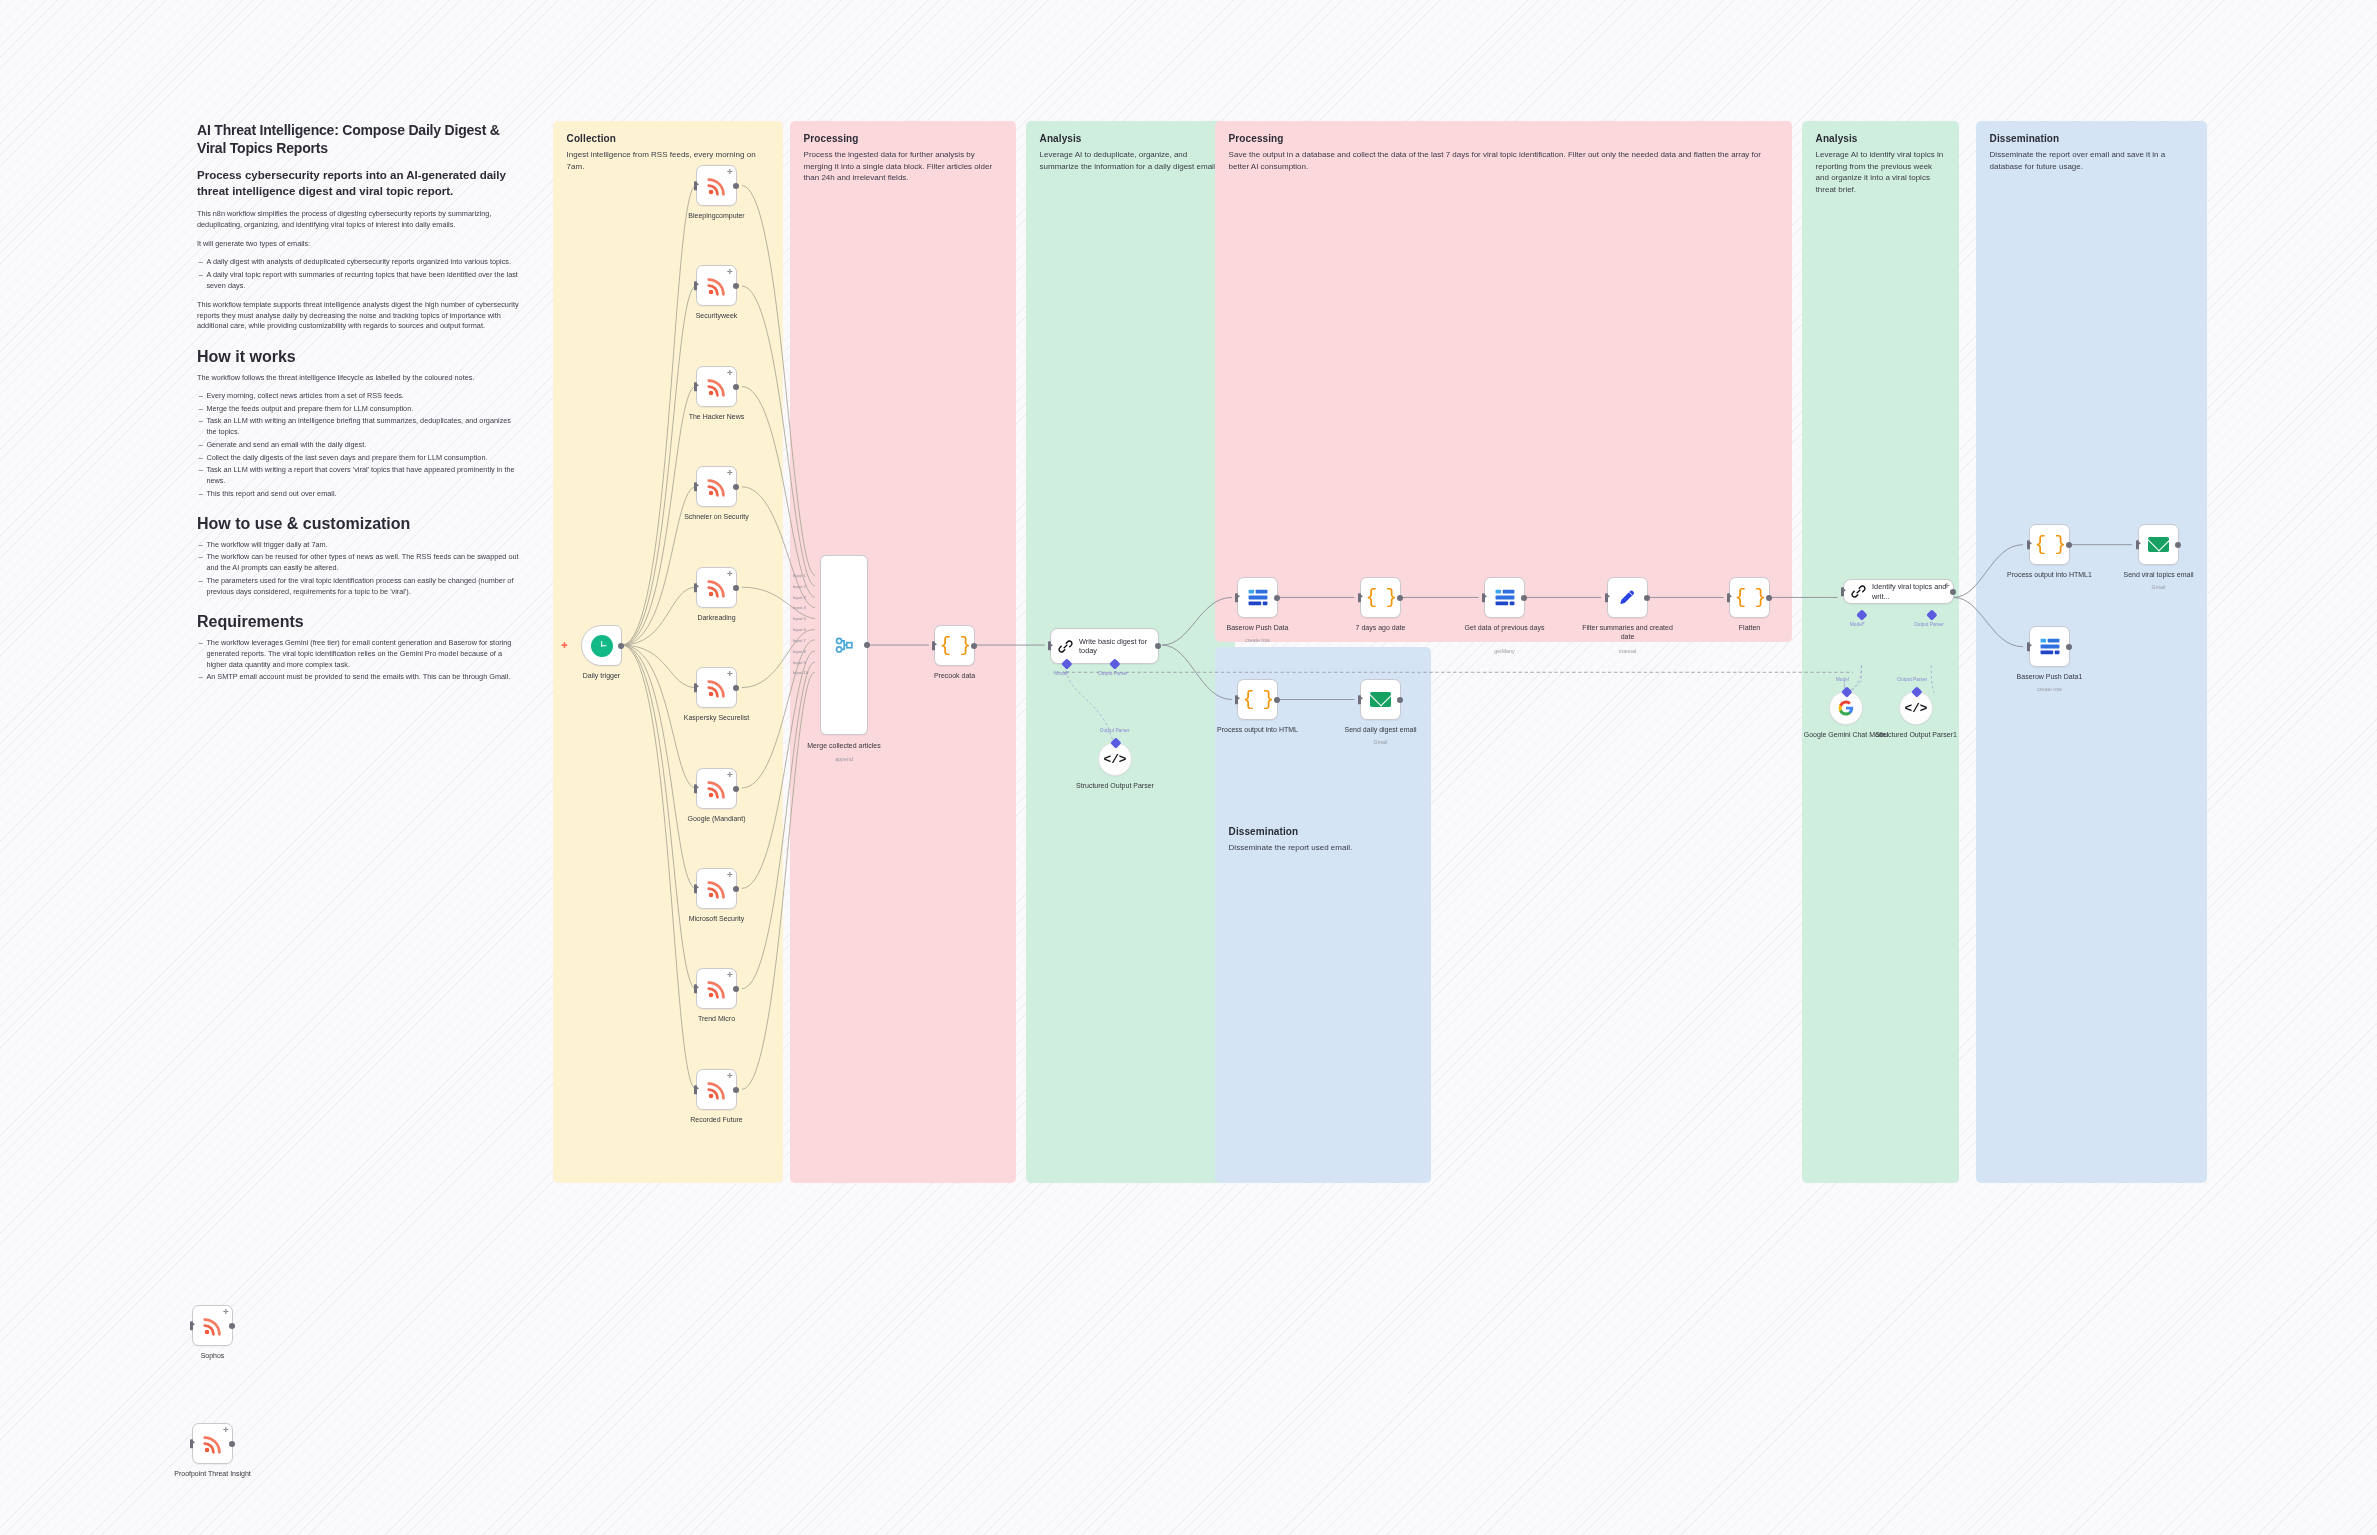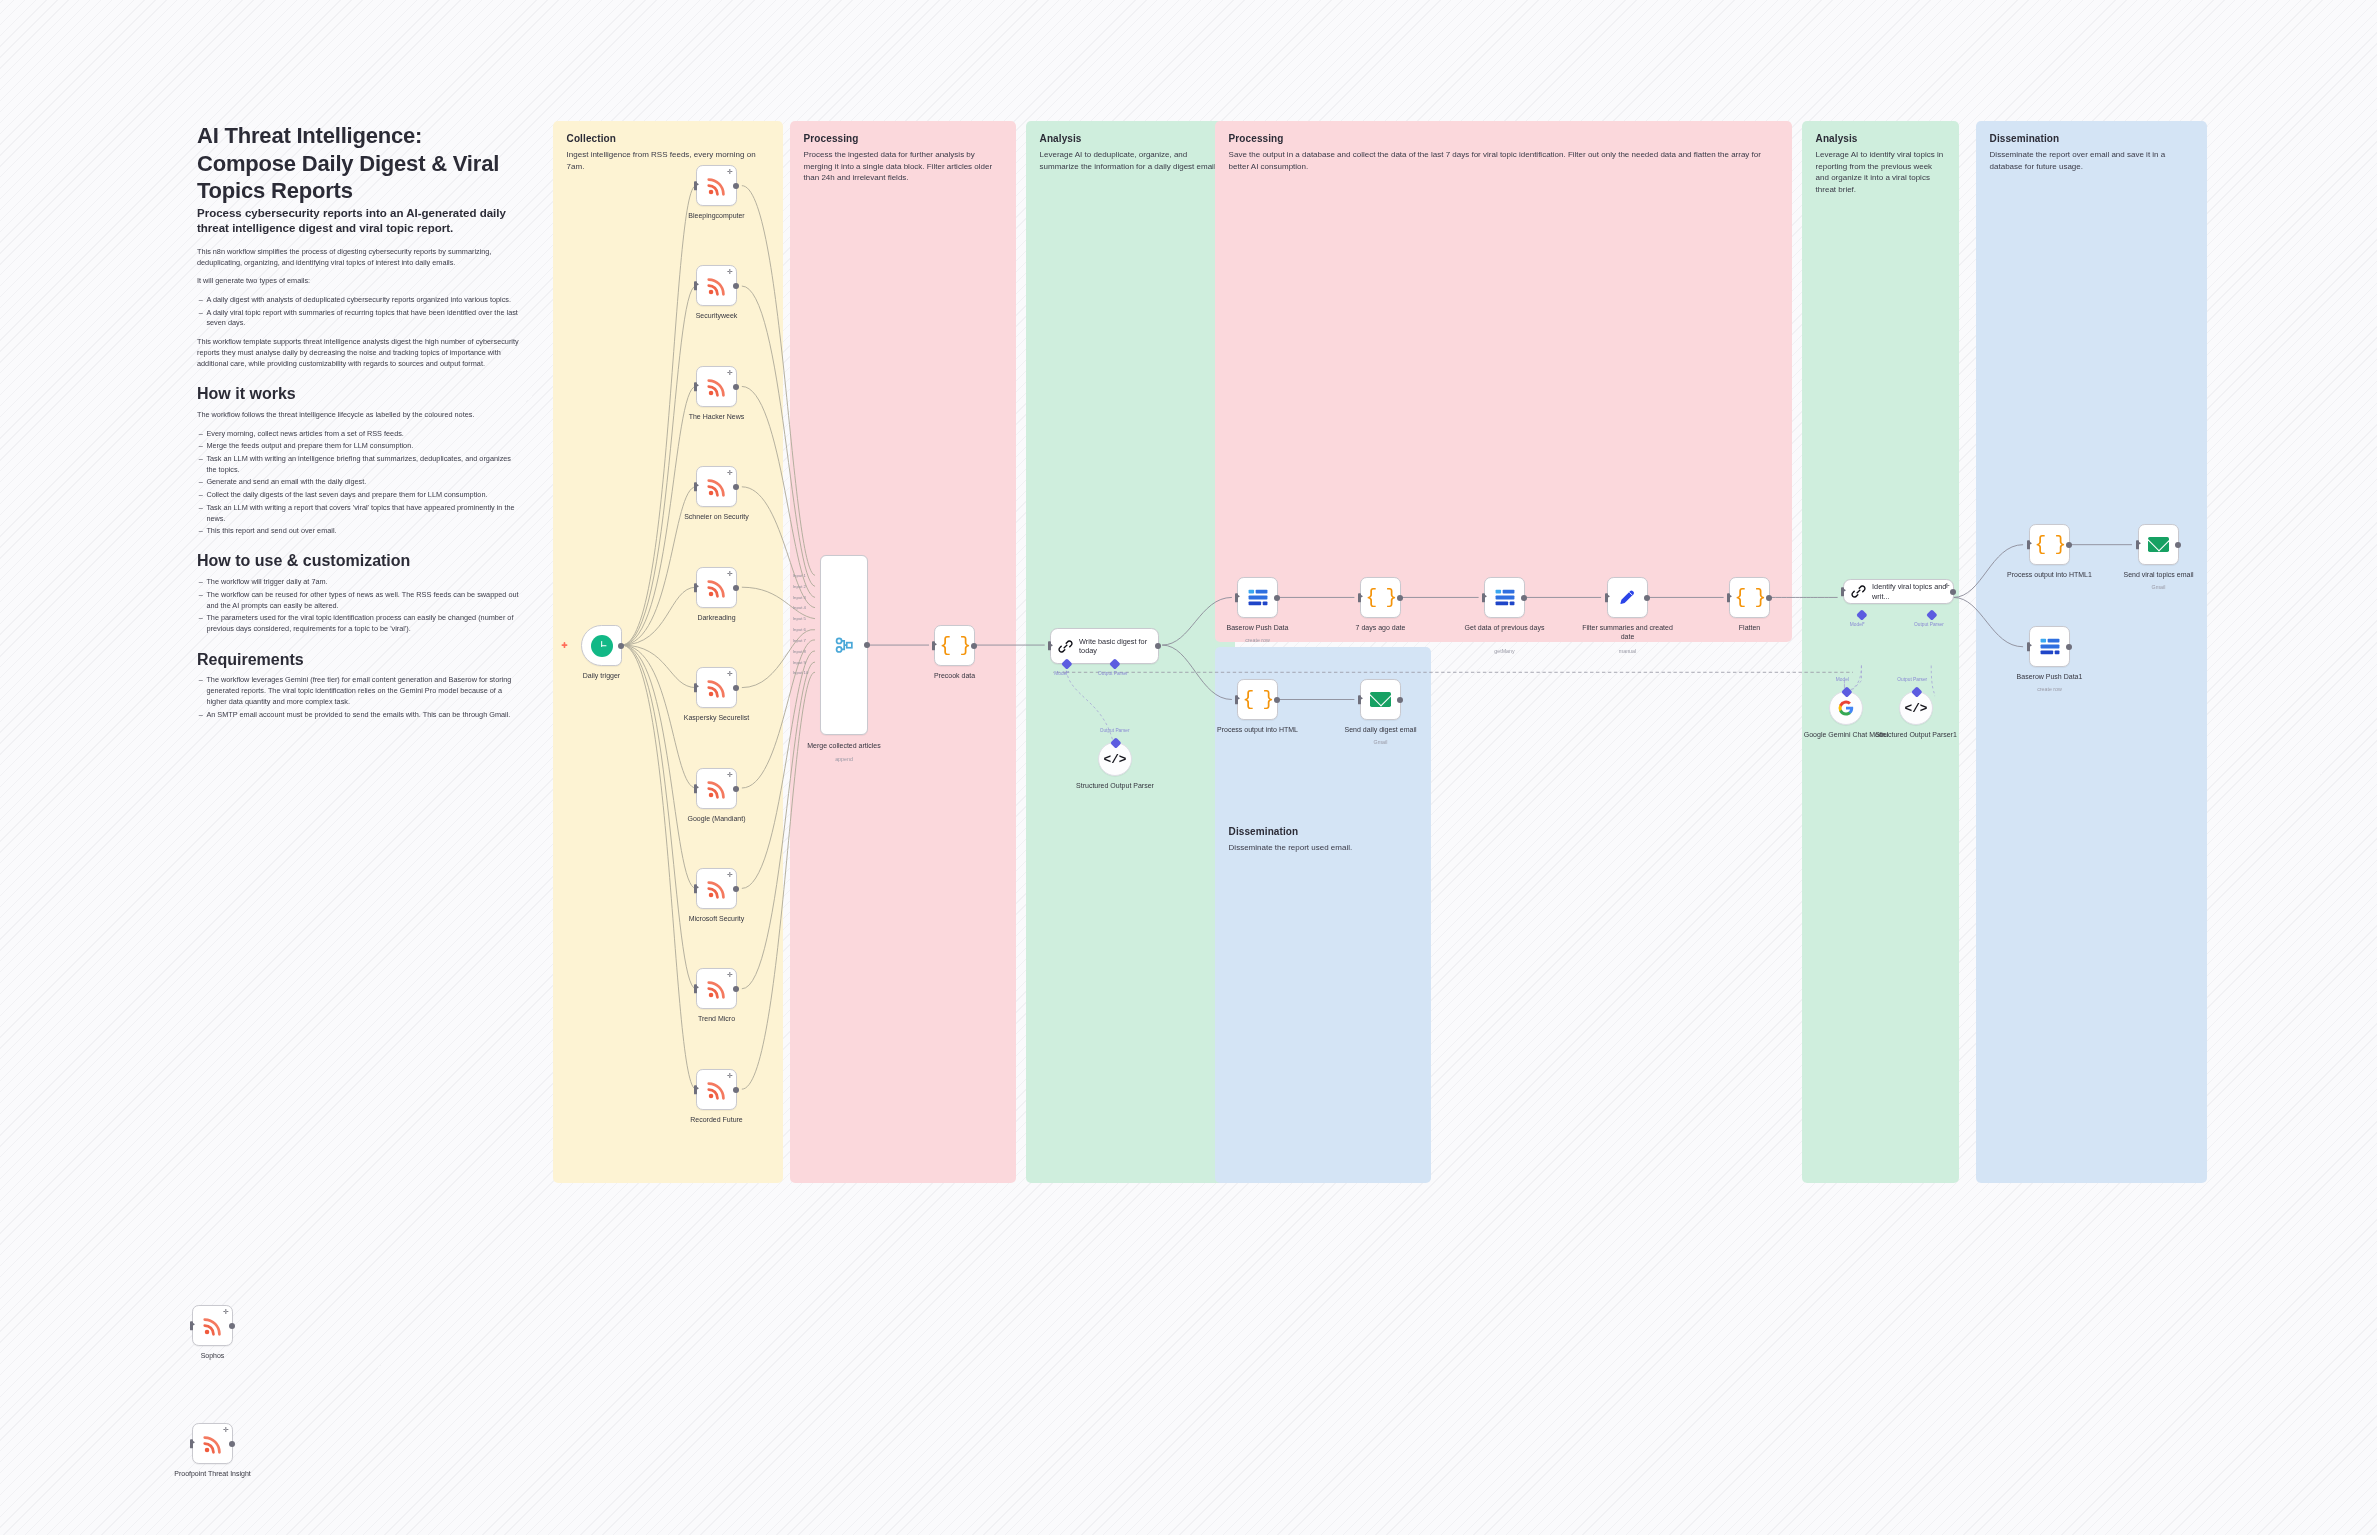--- a/index.html
+++ b/index.html
@@ -34,21 +34,21 @@
     font-size: 8px; line-height: 1.45; color: #3a3a47;
     max-width: 100%;
   }
   .st-yellow { background: #fdf3d3; }
   .st-pink   { background: #fbd8dc; }
   .st-green  { background: #cfeedd; }
   .st-blue   { background: #d4e4f5; }
 
   
   .intro { position: absolute; left: 197px; top: 122px; width: 325px; color: #2b2b36; }
-  .intro h1 { font-size: 22px; line-height: 1.25; font-weight: 700; margin-bottom: 1px; letter-spacing: -0.2px;}
+  .intro h1 { font-size: 14px; line-height: 1.25; font-weight: 700; margin-bottom: 11px; letter-spacing: -0.2px;}
   .intro h2 { font-size: 11.5px; line-height: 1.35; font-weight: 700; margin-bottom: 10.2px; }
   .intro h3 { font-size: 16px; font-weight: 700; margin: 15.3px 0 6.8px; }
   .intro p  { font-size: 7.3px; line-height: 1.5; margin-bottom: 7.7px; color: #3b3b48;}
   .intro p.bold { font-weight: 400; }
   .intro ul { list-style: none; margin: 0 0 7.7px 0; }
   .intro ul li {
     font-size: 7.3px; line-height: 1.5; color: #3b3b48;
     padding-left: 9.4px; position: relative; margin-bottom: 1.7px;
   }
   .intro ul li::before {

